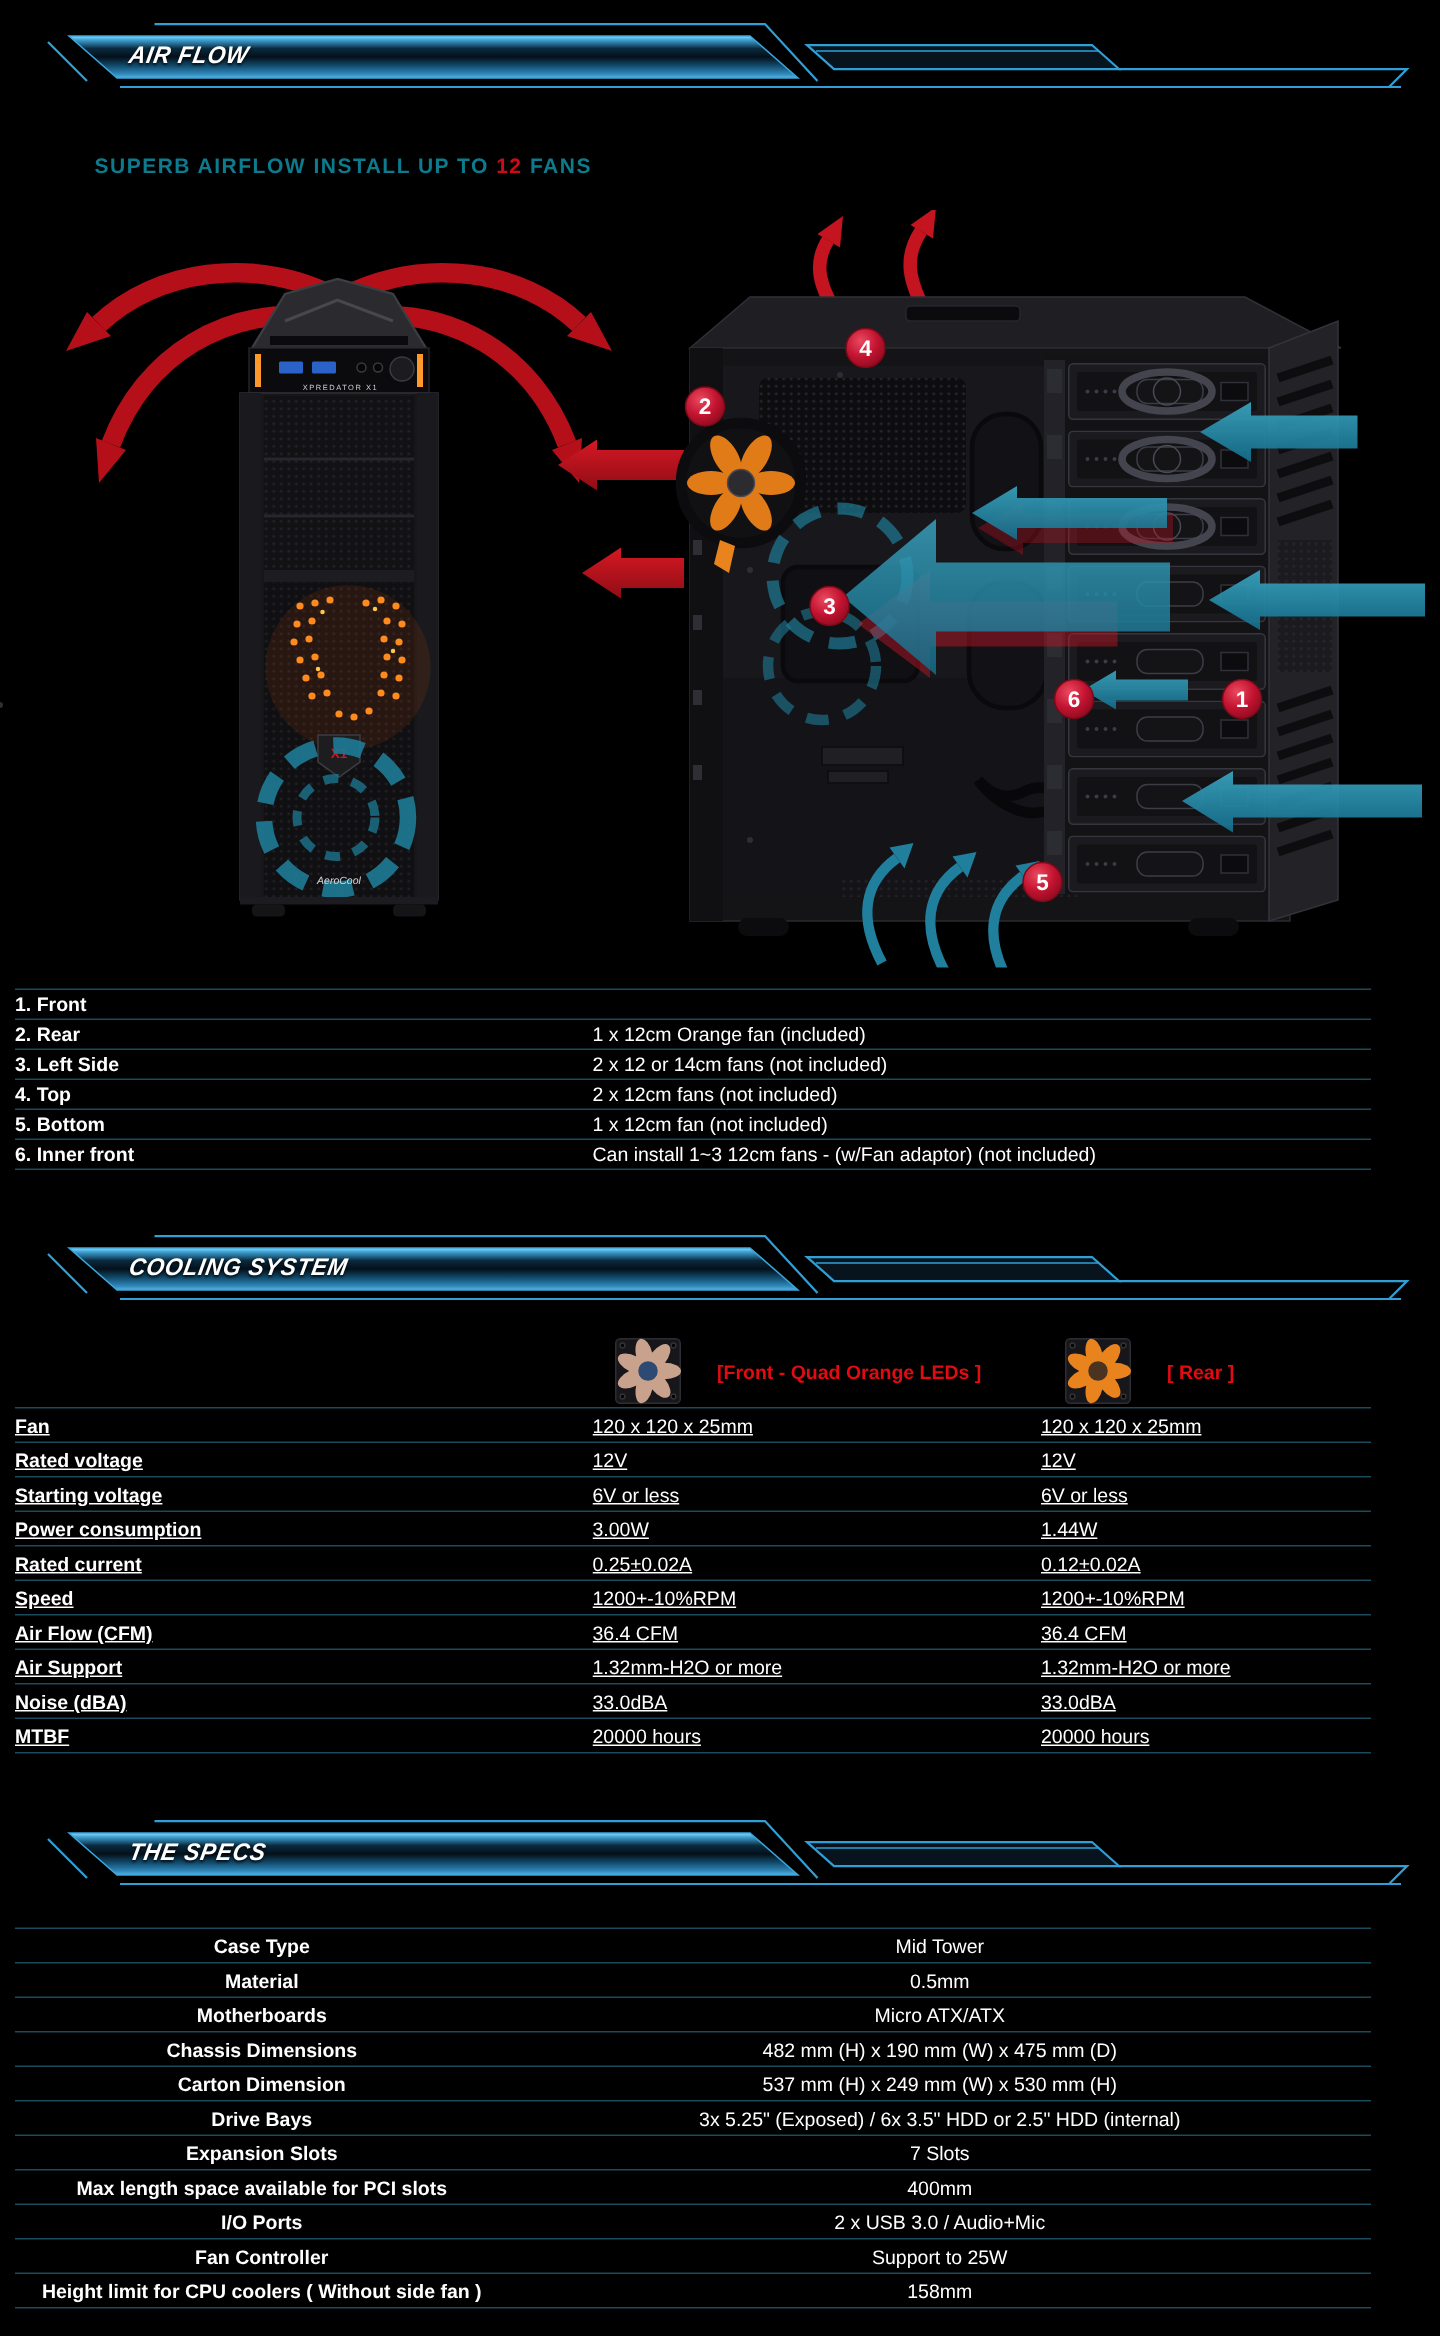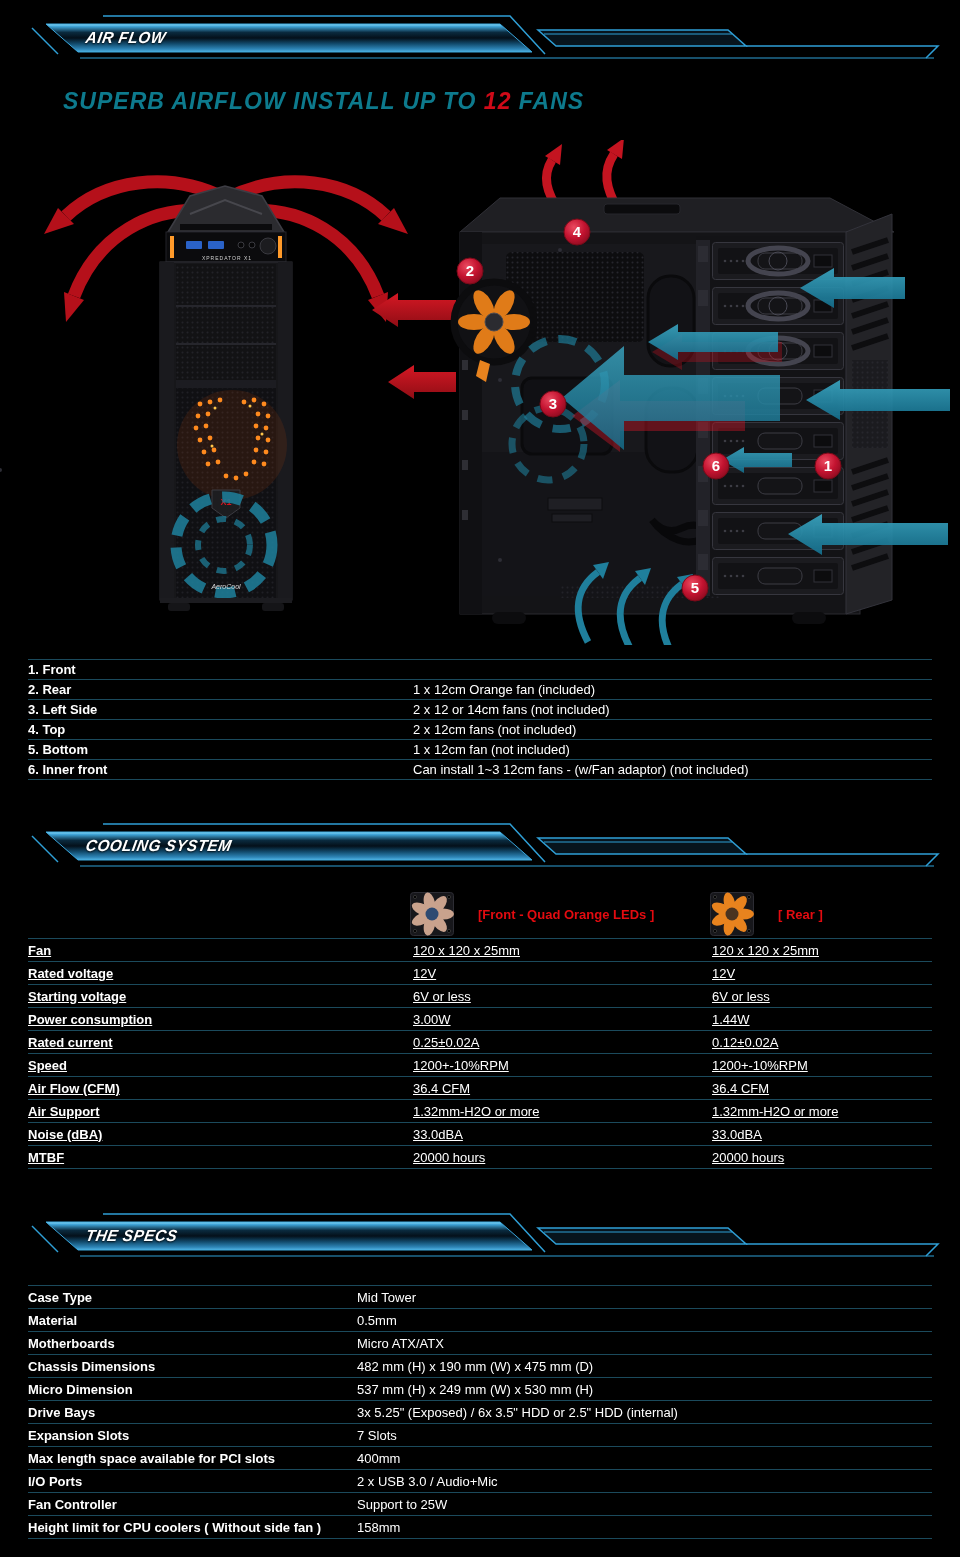--- a/index.html
+++ b/index.html
@@ -9,34 +9,34 @@
 
   
   .banner{position:absolute;left:0;width:960px;height:62px;}
   .banner svg{position:absolute;left:0;top:0;}
   .banner-title{position:absolute;left:86px;top:14px;height:20px;line-height:20px;
     font-size:16px;font-weight:bold;font-style:italic;color:#fff;letter-spacing:.6px;
     transform:skewX(-10deg) scaleX(.95);transform-origin:left center;
     text-shadow:0 1px 2px rgba(0,0,0,.8);white-space:nowrap;}
 
   
-  .af-heading{position:absolute;left:63px;top:88px;font-size:23px;letter-spacing:1px;
-    color:#0d7a8d;font-weight:bold;white-space:nowrap;font-style:italic;}
+  .af-heading{position:absolute;left:63px;top:102px;font-size:14px;letter-spacing:1px;
+    color:#0d7a8d;font-weight:bold;white-space:nowrap;}
   .af-heading .hl{color:#cf0a18;}
 
   
-  .spec-table{position:absolute;left:28px;width:904px;}
+  .spec-table{position:absolute;left:10px;width:904px;}
   .t-row{display:grid;align-items:center;border-bottom:1px solid #1b4a5c;}
   .t-label{font-weight:bold;font-size:13px;color:#fff;white-space:nowrap;overflow:hidden;}
   .t-value{font-weight:normal;font-size:13px;color:#fff;white-space:nowrap;overflow:hidden;}
   #airflow-table{top:659px;border-top:1px solid #1b4a5c;}
   #airflow-table .t-row{grid-template-columns:385px 1fr;height:19px;}
   #cooling-table{top:938px;border-top:1px solid #1b4a5c;text-decoration:underline;}
   #cooling-table .t-row{grid-template-columns:385px 299px 1fr;height:22px;}
-  #specs-table{top:1285px;border-top:1px solid #1b4a5c;}
+  #specs-table{top:1285px;border-top:1px solid #1b4a5c;text-align:center;}
   #specs-table .t-row{grid-template-columns:329px 1fr;height:22px;}
 
   
   .fan-col{position:absolute;top:892px;display:flex;align-items:center;gap:24px;height:44px;}
   .fan-col-label{color:#e30b10;font-weight:bold;font-size:13px;white-space:nowrap;}
   .fan-front .blade{fill:#c9a28d;}
   .fan-front .hub{fill:#2d4a72;}
   .fan-rear .blade{fill:#e8831e;}
   .fan-rear .hub{fill:#4a3320;}
 
@@ -525,21 +525,21 @@
       </div>
     <div class="t-row">
       <span class="t-label">Motherboards</span>
       <span class="t-value">Micro ATX/ATX</span>
       </div>
     <div class="t-row">
       <span class="t-label">Chassis Dimensions</span>
       <span class="t-value">482 mm (H) x 190 mm (W) x 475 mm (D)</span>
       </div>
     <div class="t-row">
-      <span class="t-label">Micro Dimension</span>
+      <span class="t-label">Carton Dimension</span>
       <span class="t-value">537 mm (H) x 249 mm (W) x 530 mm (H)</span>
       </div>
     <div class="t-row">
       <span class="t-label">Drive Bays</span>
       <span class="t-value">3x 5.25" (Exposed) / 6x 3.5" HDD or 2.5" HDD (internal)</span>
       </div>
     <div class="t-row">
       <span class="t-label">Expansion Slots</span>
       <span class="t-value">7 Slots</span>
       </div>

